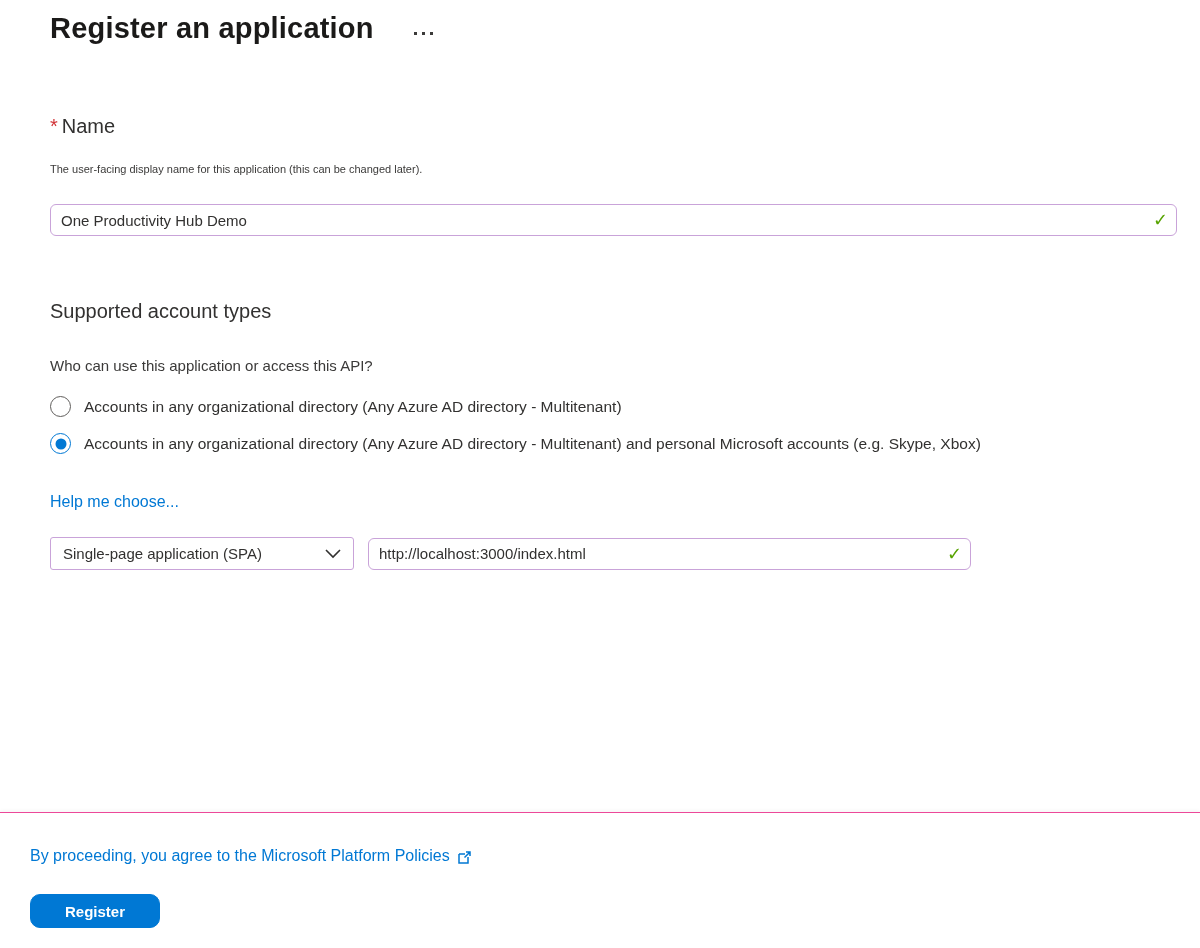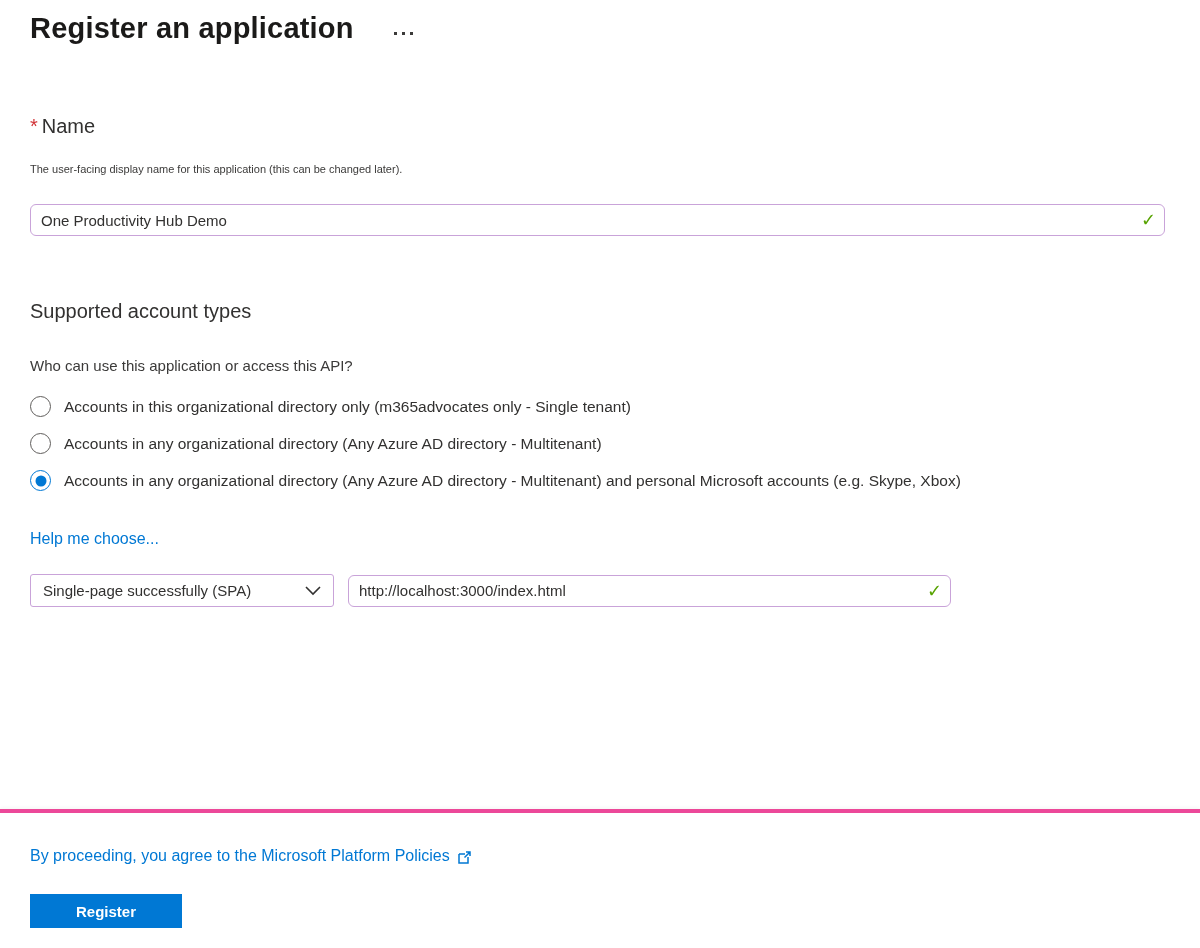--- a/index.html
+++ b/index.html
@@ -3,21 +3,21 @@
 <meta charset="utf-8">
 <style>
   * { margin: 0; padding: 0; box-sizing: border-box; }
   html, body {
     width: 1200px;
     background: #ffffff;
     font-family: "Liberation Sans", "DejaVu Sans", sans-serif;
     color: #323130;
   }
   .page { width: 1200px; height: 948px; display: flex; flex-direction: column; overflow: hidden; }
-  .content { padding: 0 35px 0 30px; flex: 1 1 auto; }
+  .content { padding: 0 23px 0 30px; flex: 1 1 auto; margin-left: 20px; }
 
   
   .title-row { display: flex; align-items: center; padding-top: 12px; }
   .page-title { font-size: 29px; font-weight: 700; color: #1b1a19; letter-spacing: 0.2px; }
   .more-dots { display: inline-flex; gap: 5px; margin-left: 40px; margin-top: 10px; cursor: pointer; }
   .more-dots i { width: 3px; height: 3px; background: #3b3a39; display: block; }
 
   
   .section-label { font-size: 20px; font-weight: 400; color: #323130; }
   .req { color: #d13438; margin-right: 4px; }
@@ -74,34 +74,34 @@
     border: 1px solid #c9a3d9; border-radius: 3px;
     display: flex; align-items: center; justify-content: space-between;
     padding: 0 12px; cursor: pointer; background: #fff;
   }
   .platform-select .sel-text { font-size: 15px; color: #323130; }
   .chevron-svg { flex: 0 0 auto; }
   .uri-shell { width: 603px; }
 
   
   .footer {
-    border-top: 4px solid #ec4899;
+    border-top: 1px solid #ec4899;
     box-shadow: 0 -2px 3px rgba(0,0,0,0.03);
     padding: 34px 35px 20px 30px;
     flex: 0 0 auto;
   }
   .policy-link { font-size: 16px; display: inline-flex; align-items: center; gap: 7px; }
   .ext-icon { display: inline-block; margin-top: 2px; }
   .register-btn {
     margin-top: 29px;
     background: #0078d4; color: #ffffff;
-    border: 1px solid #0078d4; border-radius: 0;
+    border: 1px solid #0078d4; border-radius: 10px;
     font-family: "Liberation Sans", "DejaVu Sans", sans-serif;
     font-size: 15px; font-weight: 700;
-    padding: 7px 45px; height: 34px;
+    padding: 7px 34px; height: 34px;
     cursor: pointer; display: inline-block;
   }
 </style>
 </head>
 <body>
 
 <div class="page">
   <div class="content">
 
     
@@ -124,39 +124,35 @@
       <span class="valid-check">✓</span>
     </div>
 
     
     <div class="section-label sat-heading">Supported account types</div>
     <div class="desc sat-question">Who can use this application or access this API?</div>
 
     <div class="radio-group">
       <div class="radio-row">
         <span class="radio-circle"></span>
-        <span class="radio-label">Accounts in this organizational directory only (m365advocates only - Single tenant)</span>
-      </div>
-      <div class="radio-row">
-        <span class="radio-circle"></span>
         <span class="radio-label">Accounts in any organizational directory (Any Azure AD directory - Multitenant)</span>
       </div>
       <div class="radio-row">
         <span class="radio-circle checked"></span>
         <span class="radio-label">Accounts in any organizational directory (Any Azure AD directory - Multitenant) and personal Microsoft accounts (e.g. Skype, Xbox)</span>
       </div>
     </div>
 
     <a class="link help-link">Help me choose...</a>
 
     
 
     <div class="ruri-row">
       <div class="platform-select">
-        <span class="sel-text">Single-page successfully (SPA)</span>
+        <span class="sel-text">Single-page application (SPA)</span>
         <svg class="chevron-svg" width="16" height="10" viewBox="0 0 16 10">
           <polyline points="1,1 8,8 15,1" fill="none" stroke="#323130" stroke-width="1.6"></polyline>
         </svg>
       </div>
       <div class="input-shell uri-shell">
         <input type="text" value="http://localhost:3000/index.html" style="">
         <span class="valid-check">✓</span>
       </div>
     </div>
   </div>

